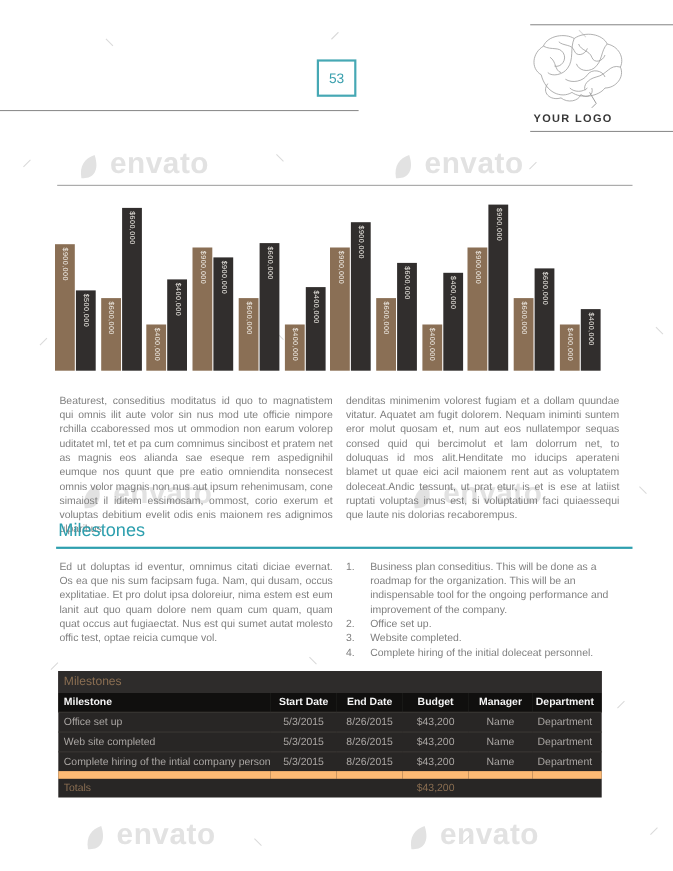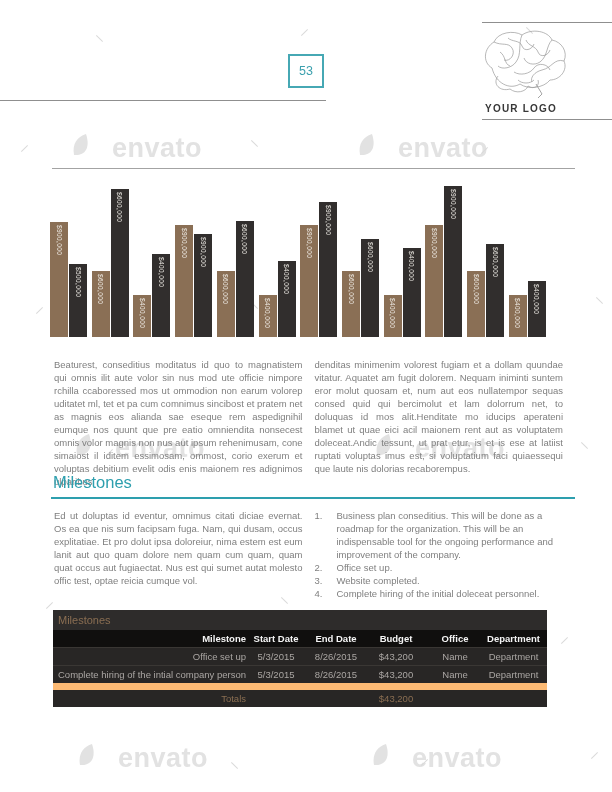--- a/index.html
+++ b/index.html
@@ -1,19 +1,19 @@
 <!DOCTYPE html>
 <html><head>
 <meta charset="utf-8">
 <style>
   html,body{margin:0;padding:0;background:#ffffff;}
   .page{position:relative;width:612px;height:792px;background:#fff;overflow:hidden;
         font-family:"Liberation Sans","DejaVu Sans",sans-serif;}
   
-  .wm{position:absolute;display:flex;align-items:flex-start;gap:19px;color:#e2e2e2;
+  .wm{position:absolute;display:flex;align-items:flex-end;gap:7px;color:#e2e2e2;
       font-size:27px;font-weight:bold;letter-spacing:0.5px;user-select:none;}
   .wm svg{display:block;}
   .tick{position:absolute;width:9px;height:1px;background:#dadada;}
   
   .hline{position:absolute;height:1px;background:#8f8f8f;}
   .pagebox{position:absolute;left:288px;top:54px;width:36px;height:34px;
            border:2px solid #46a8b4;box-sizing:border-box;display:flex;
            align-items:center;justify-content:center;color:#3ba0ae;font-size:12.5px;}
   .logo-wrap{position:absolute;left:478px;top:28px;width:100px;}
   .logo-label{position:absolute;left:482px;top:103px;width:78px;text-align:center;
@@ -39,21 +39,21 @@
   .numlist .num{width:22px;flex:none;}
   .numlist .itext{flex:1;text-align:left;}
   
   .tbl-wrap{position:absolute;left:53px;top:610px;width:494px;background:#282625;}
   .tbl-title{height:20px;line-height:21px;padding-left:5px;color:#8a6e52;
              font-size:11px;background:#2e2c2b;}
   table{border-collapse:collapse;width:100%;table-layout:fixed;}
   th,td{font-weight:normal;font-size:9.5px;padding:0;height:17px;
         text-align:center;color:#aaa6a3;overflow:hidden;white-space:nowrap;}
   thead th{background:#100f0e;color:#f5f5f5;font-weight:bold;}
-  th:first-child,td:first-child{text-align:right;padding-left:5px;}
+  th:first-child,td:first-child{text-align:left;padding-left:5px;}
   th:last-child,td:last-child{padding-right:4px;}
   tbody tr td{border-top:1px solid #3a3734;}
   tfoot td{border-top:7px solid #fdba74;color:#8a6e52;}
 </style>
 </head>
 <body>
 
 <div class="page">
 
   <div id="wm-layer">
@@ -280,34 +280,42 @@
         <col style="width:60px">
           <col style="width:58px">
           <col style="width:63px">
       </colgroup>
       <thead>
           <tr id="mtable-head">
             <th>Milestone</th>
             <th>Start Date</th>
             <th>End Date</th>
             <th>Budget</th>
-            <th>Office</th>
+            <th>Manager</th>
             <th>Department</th>
           </tr>
         </thead>
       <tbody id="mtable-body">
           <tr>
             <td>Office set up</td>
             <td>5/3/2015</td>
             <td>8/26/2015</td>
             <td>$43,200</td>
             <td>Name</td>
             <td>Department</td>
           </tr>
           <tr>
+            <td>Web site completed</td>
+            <td>5/3/2015</td>
+            <td>8/26/2015</td>
+            <td>$43,200</td>
+            <td>Name</td>
+            <td>Department</td>
+          </tr>
+          <tr>
             <td>Complete hiring of the intial company personnel</td>
             <td>5/3/2015</td>
             <td>8/26/2015</td>
             <td>$43,200</td>
             <td>Name</td>
             <td>Department</td>
           </tr>
         </tbody>
       <tfoot>
           <tr id="mtable-foot">

